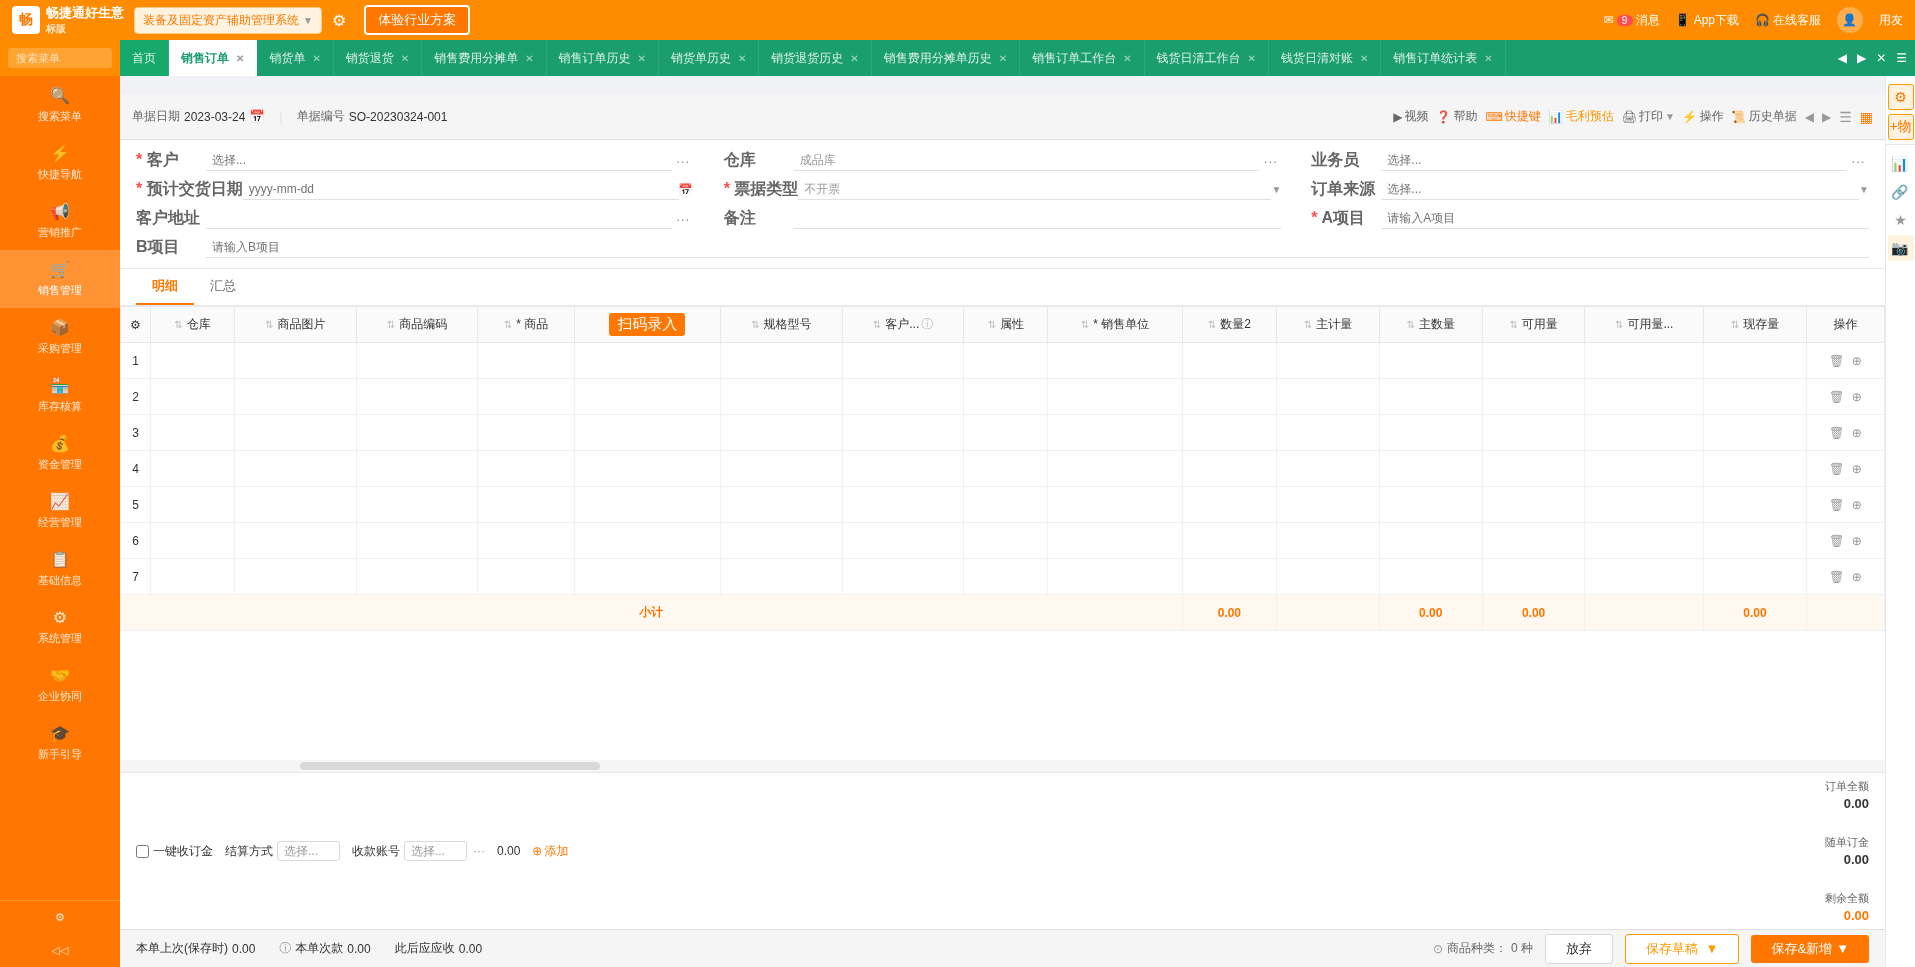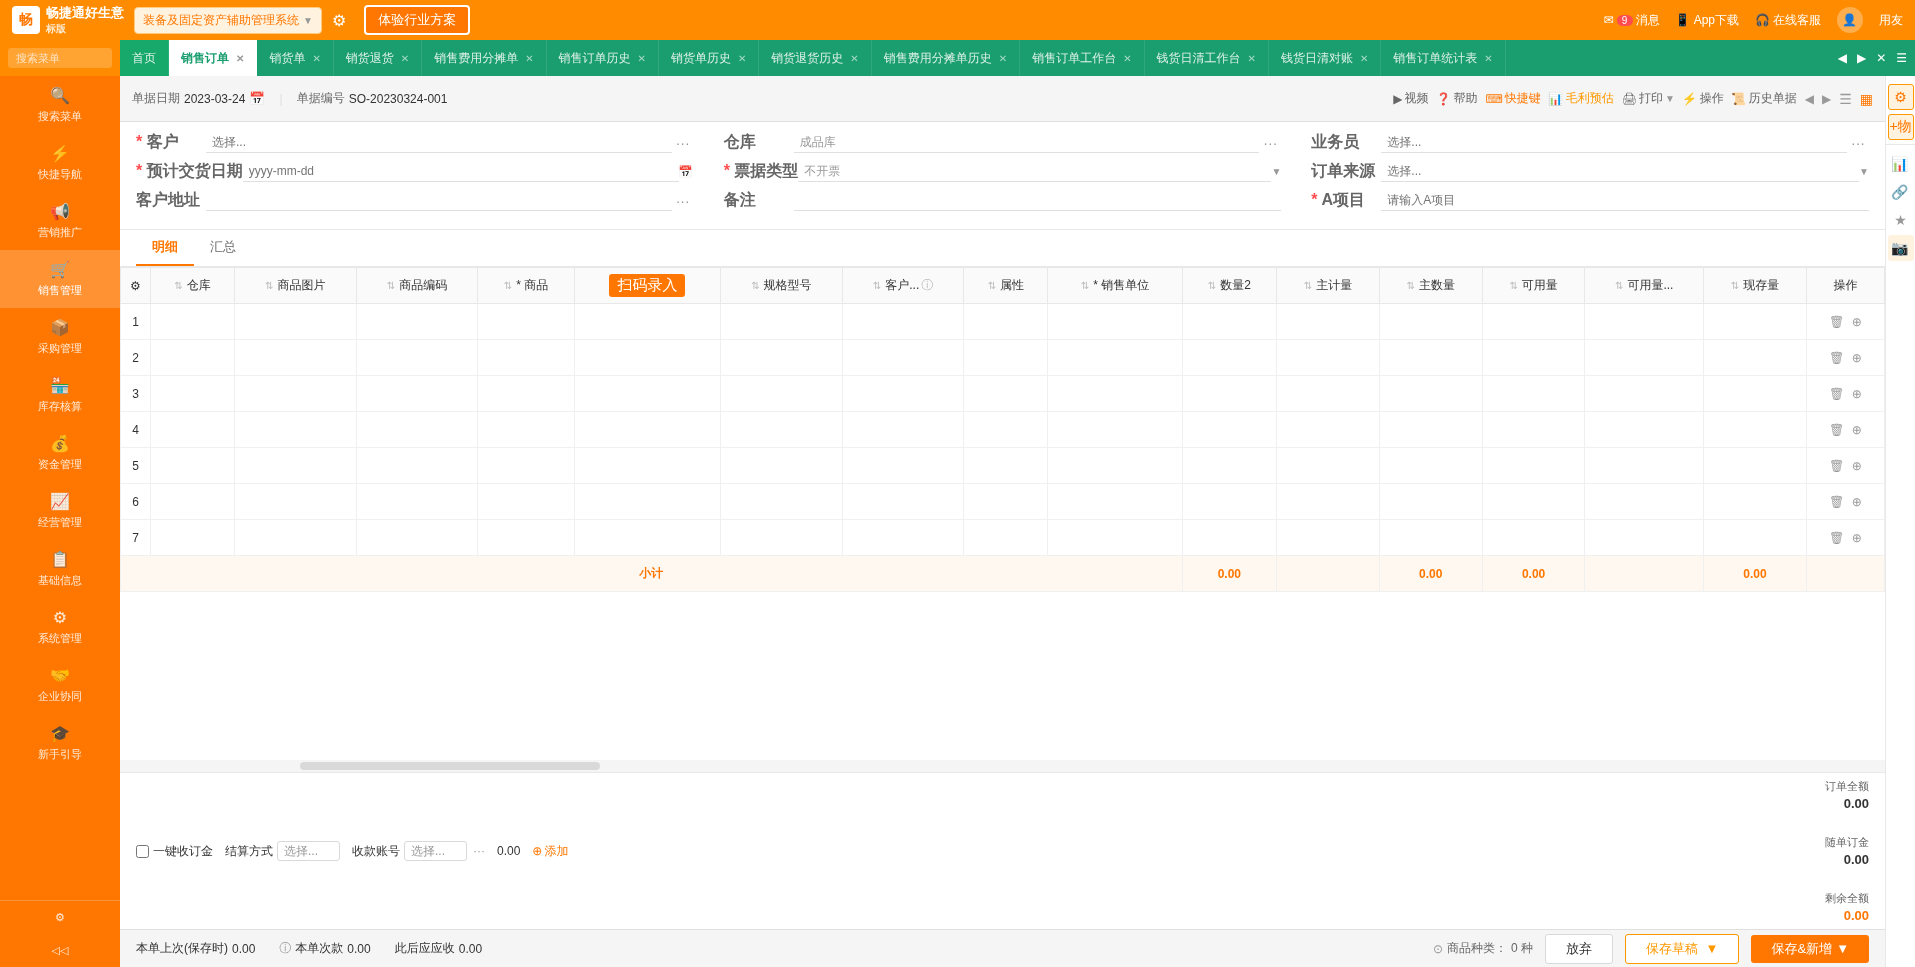--- a/index.html
+++ b/index.html
@@ -33,21 +33,21 @@
     .tab-bar { background: #1a9e6f; display: flex; align-items: center; height: 36px; flex-shrink: 0; overflow: hidden; }
     .tab-item { padding: 0 12px; height: 53px; display: flex; align-items: center; gap: 4px; font-size: 12px; color: rgba(255,255,255,0.85); cursor: pointer; white-space: nowrap; border-right: 1px solid rgba(255,255,255,0.1); }
     .tab-item.active { background: white; color: #1a9e6f; font-weight: bold; }
     .tab-close { font-size: 10px; color: rgba(255,255,255,0.6); margin-left: 3px; }
     .tab-item.active .tab-close { color: #999; }
     .tab-nav-btns { display: flex; align-items: center; padding: 0 4px; gap: 2px; margin-left: auto; }
     .tab-nav-btn { color: white; cursor: pointer; padding: 2px 4px; font-size: 12px; }
     .home-tab { background: #17a86b; }
 
     
-    .toolbar { background: #f5f5f5; border-bottom: 1px solid #e0e0e0; padding: 4px 12px; display: flex; align-items: center; gap: 8px; flex-shrink: 0; height: 46px; }
+    .toolbar { background: #f5f5f5; border-bottom: 1px solid #e0e0e0; padding: 4px 12px; display: flex; align-items: center; gap: 8px; flex-shrink: 0; height: 46px; margin-top: 18px; }
     .toolbar-label { color: #666; font-size: 12px; }
     .toolbar-value { color: #333; font-size: 12px; }
     .toolbar-field { display: flex; align-items: center; gap: 4px; }
     .toolbar-right { margin-left: auto; display: flex; align-items: center; gap: 8px; }
     .toolbar-icon-btn { color: #ff7700; font-size: 12px; cursor: pointer; display: flex; align-items: center; gap: 2px; }
     .toolbar-icon-btn.gray { color: #666; }
 
     
     .form-area { background: white; padding: 10px 16px; flex-shrink: 0; border-bottom: 1px solid #e8e8e8; }
     .form-row { display: flex; align-items: center; margin-bottom: 8px; gap: 0; }
@@ -382,20 +382,26 @@
                 <span class="form-label">备注</span>
                 <input class="form-input" type="text" style="flex: 2 1 0%;">
               </div>
               <div class="form-sep"></div>
               <div class="form-field">
                 <span class="form-label required">A项目</span>
                 <input class="form-input" type="text" placeholder="请输入A项目" style="">
               </div>
             </div>
 
+            <div class="form-row" style="margin-bottom:0;">
+              <div class="form-field">
+                <span class="form-label">B项目</span>
+                <input class="form-input" type="text" placeholder="请输入B项目" style="">
+              </div>
+            </div>
           </div>
 
           <div class="detail-tabs">
             <div class="detail-tab active">
               <span>明细</span>
             </div>
             <div class="detail-tab">
               <span>汇总</span>
             </div>
           </div>

